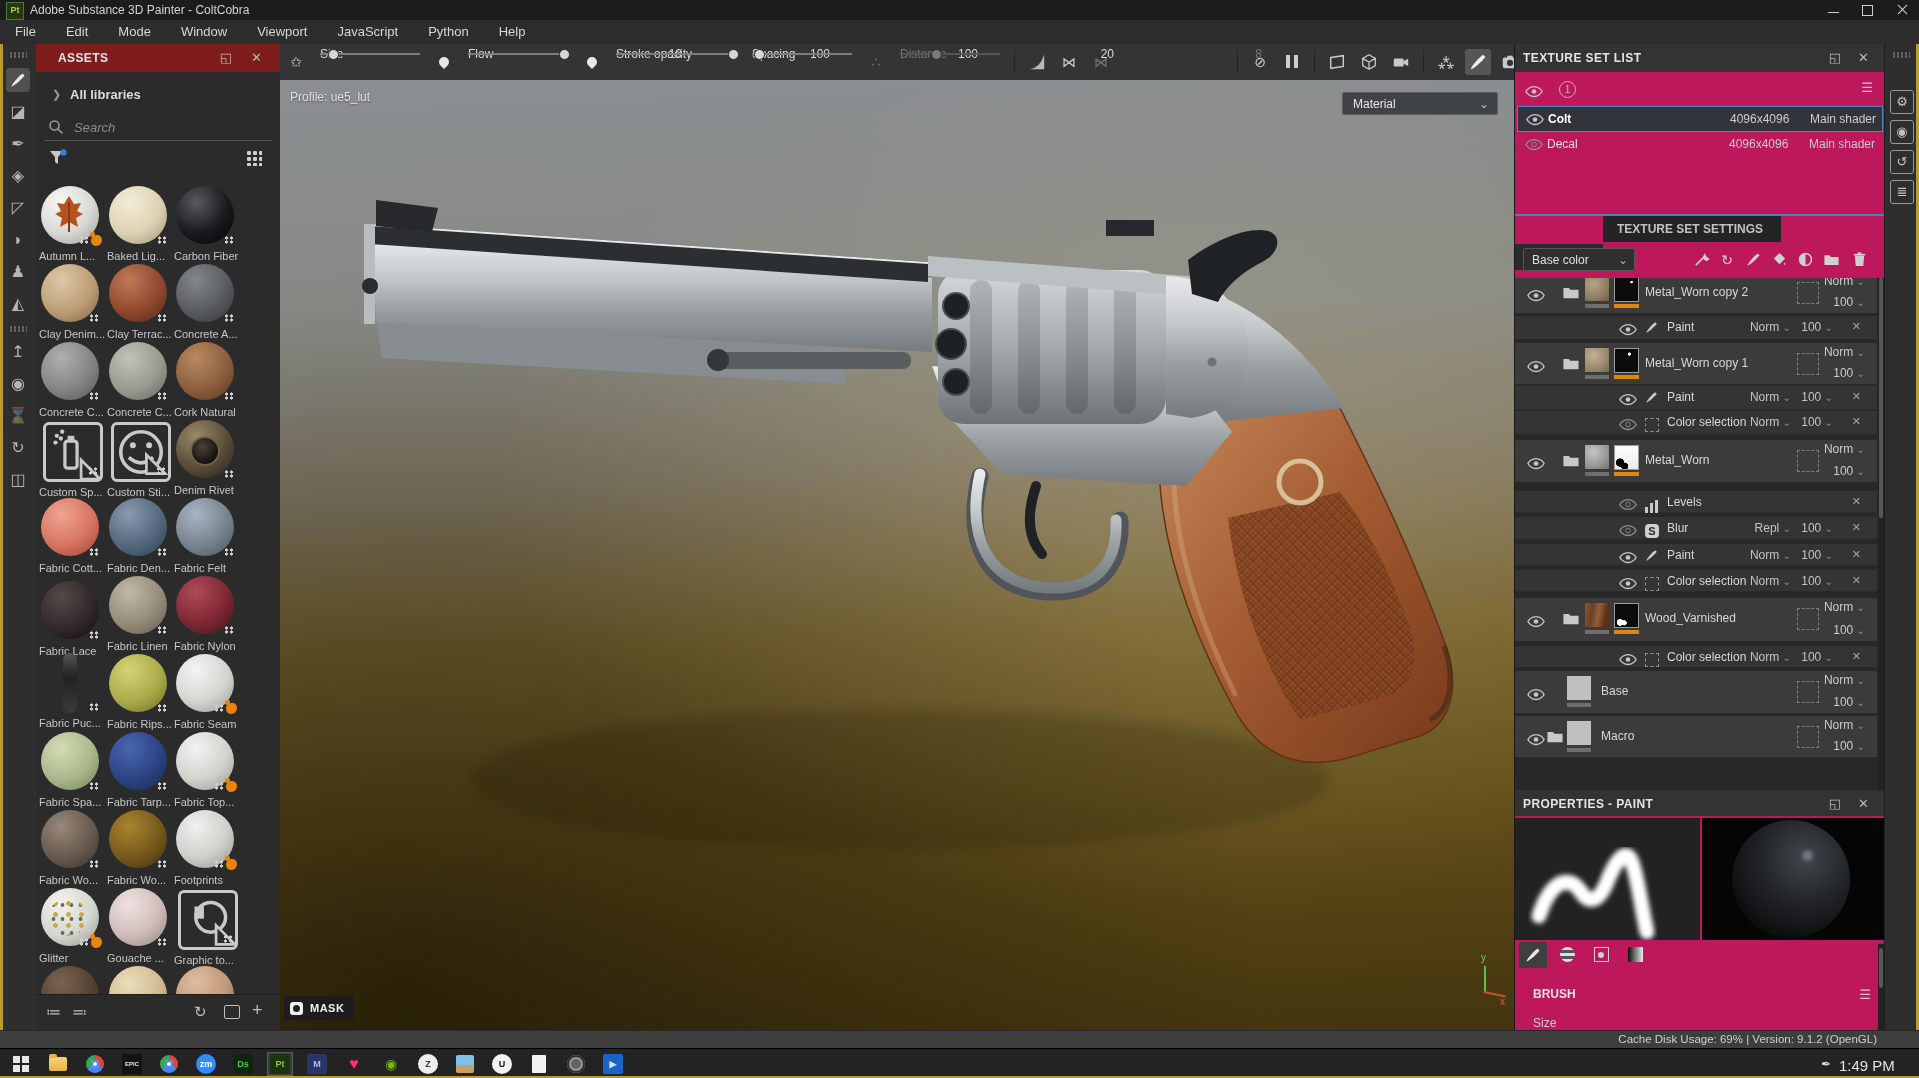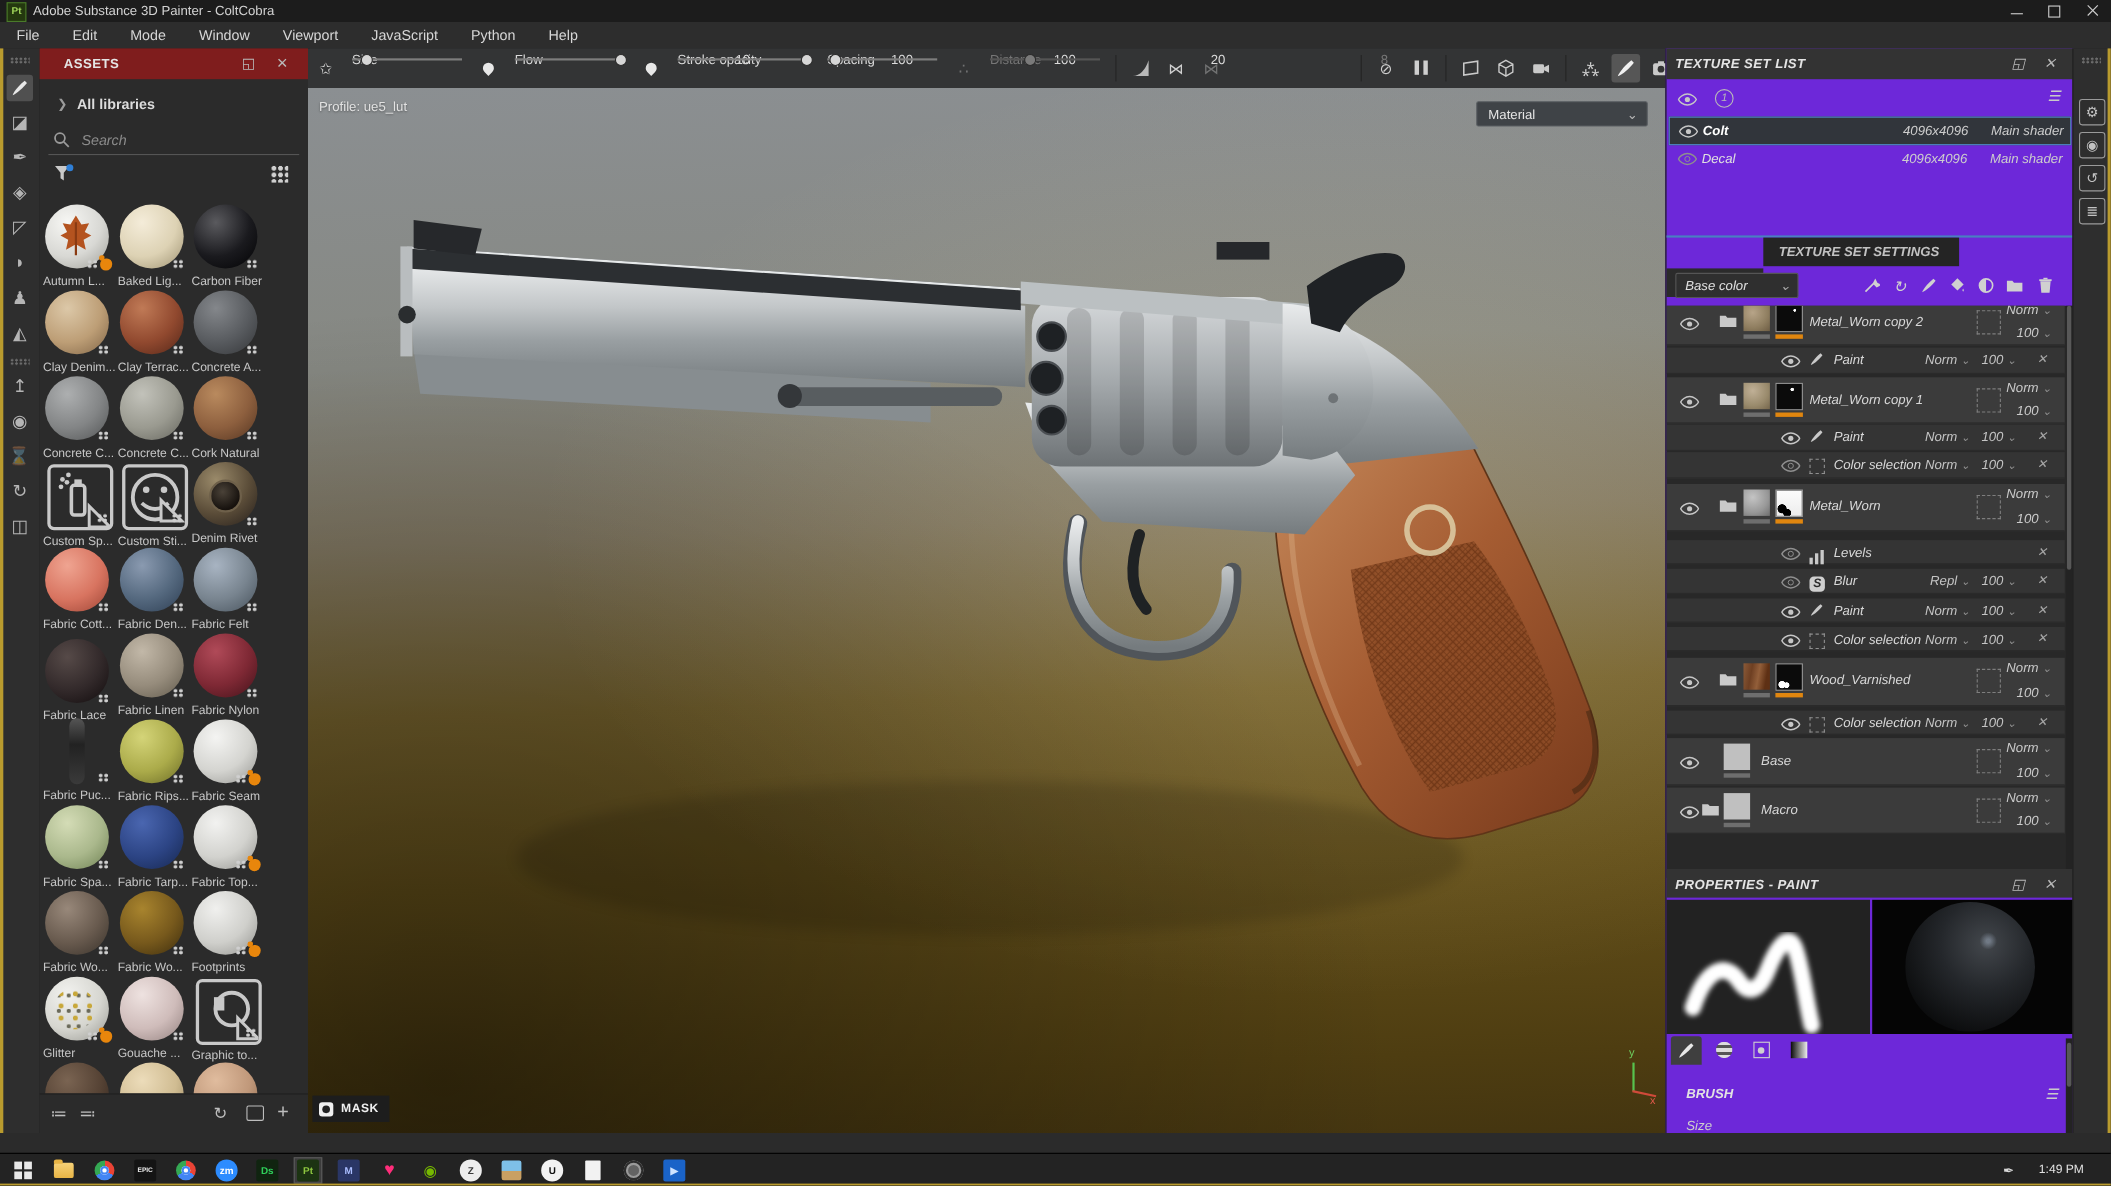--- a/index.html
+++ b/index.html
@@ -96,21 +96,21 @@
   #vp-mask .mk{width:13px;height:13px;background:#f0f0f0;border-radius:3px;margin-right:7px;position:relative;}
   #vp-mask .mk:after{content:"";position:absolute;left:3px;top:3px;width:7px;height:7px;border-radius:50%;background:#222;}
   #vp-mask .t{font-size:11px;font-weight:bold;color:#efefef;letter-spacing:.5px;}
   #vp-axis{position:absolute;left:1186px;top:874px;width:40px;height:50px;}
   #vp-axis .ay{position:absolute;left:18px;top:12px;width:2px;height:26px;background:#58c24e;}
   #vp-axis .ax{position:absolute;left:18px;top:37px;width:22px;height:2px;background:#d04a3a;transform:rotate(12deg);transform-origin:left;}
   #vp-axis .ly{position:absolute;left:15px;top:-2px;color:#6fd060;font-size:10px;}
   #vp-axis .lx{position:absolute;left:34px;top:42px;color:#e05a4a;font-size:10px;}
 
   
-  #rpanel{position:absolute;left:1514px;top:44px;width:370px;height:986px;background:#6d28d9;border-left:1px solid #1a1a1a;font-style:italic;}
+  #rpanel{position:absolute;left:1514px;top:44px;width:370px;height:986px;background:#be185d;border-left:1px solid #1a1a1a;}
   #ts-head{position:absolute;left:0;top:0;width:100%;height:28px;background:#333;}
   #ts-tools{position:absolute;left:0;top:32px;width:100%;height:26px;}
   .ic-eye{width:18px;height:13px;vertical-align:middle;}
   #ts-tools .i1{position:absolute;left:10px;top:6px;}
   #ts-tools .i2{position:absolute;left:44px;top:5px;width:15px;height:15px;border:1.5px solid #b9b9b9;border-radius:50%;
     font-size:10px;color:#b9b9b9;text-align:center;line-height:15px;}
   #ts-tools .i3{position:absolute;right:12px;top:4px;font-size:13px;color:#c9c9c9;}
   .ts-row{position:absolute;left:2px;width:364px;height:24px;font-size:12px;}
   .ts-row .nm{position:absolute;left:30px;top:5px;color:#e0e0e0;}
   .ts-row .rs{position:absolute;left:212px;top:5px;color:#cdcdcd;}
@@ -214,21 +214,21 @@
   .tk-folder:before{content:"";position:absolute;left:0;top:-3px;width:8px;height:4px;background:#e8b445;border-radius:2px 2px 0 0;}
   .tk-chrome{width:18px;height:18px;border-radius:50%;
     background:conic-gradient(#ea4335 0 33%,#4285f4 33% 66%,#34a853 66% 100%);position:relative;}
   .tk-chrome:after{content:"";position:absolute;left:5px;top:5px;width:8px;height:8px;border-radius:50%;background:#fff;box-shadow:inset 0 0 0 2px #4285f4;}
   .tk-heart{color:#ff2d7a;font-size:16px;}
   .tk-nvidia{color:#76b900;font-size:14px;}
   .tk-photo{width:18px;height:18px;background:linear-gradient(#7ec0e8 0 55%,#c9a063 55% 100%);border-radius:2px;}
   .tk-doc{width:14px;height:18px;background:#f2f2f2;border-radius:1px;}
   .tk-obs{width:18px;height:18px;border-radius:50%;background:#636363;box-shadow:inset 0 0 0 2px #2c2c2c, inset 0 0 0 4px #9a9a9a;}
   #tk-pen{position:absolute;top:8px;font-size:12px;color:#d8d8d8;}
-  #tk-time{position:absolute;top:8px;right:10px;width:70px;text-align:center;font-size:11px;color:#e2e2e2;}
+  #tk-time{position:absolute;top:8px;right:10px;width:70px;text-align:left;font-size:15px;color:#e2e2e2;}
 </style>
 </head>
 <body>
 
 <div id="screen">
 
   <div id="titlebar">
     <div id="pt-logo">Pt</div>
     <div id="win-title">Adobe Substance 3D Painter - ColtCobra</div>
     <div class="wbtn" id="btn-min" style="right:68px">
@@ -1087,20 +1087,23 @@
   </div>
 
   <div id="rstrip">
     <div class="grip" style="top:8px;left:7px"></div>
     <div class="rs-ic" style="top:46px">⚙</div>
     <div class="rs-ic" style="top:76px">◉</div>
     <div class="rs-ic" style="top:106px">↺</div>
     <div class="rs-ic" style="top:136px">≣</div>
   </div>
 
+  <div id="statusbar">
+    <span id="status-text">Cache Disk Usage:  69% | Version: 9.1.2 (OpenGL)</span>
+  </div>
 
   <div id="taskbar">
     <span id="tk-pen" style="right:88px">✒</span>
     <span id="tk-time">1:49 PM</span>
   <div class="tk" style="left: 8px;">
         <span class="tk-win"></span>
       </div>
       <div class="tk" style="left: 45px;">
         <span class="tk-folder"></span>
       </div>

